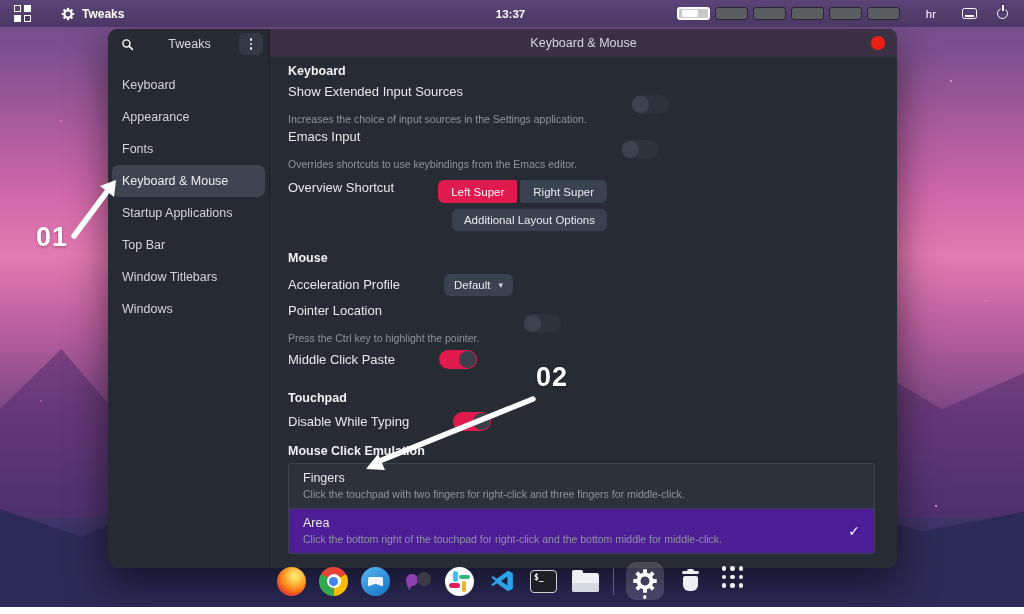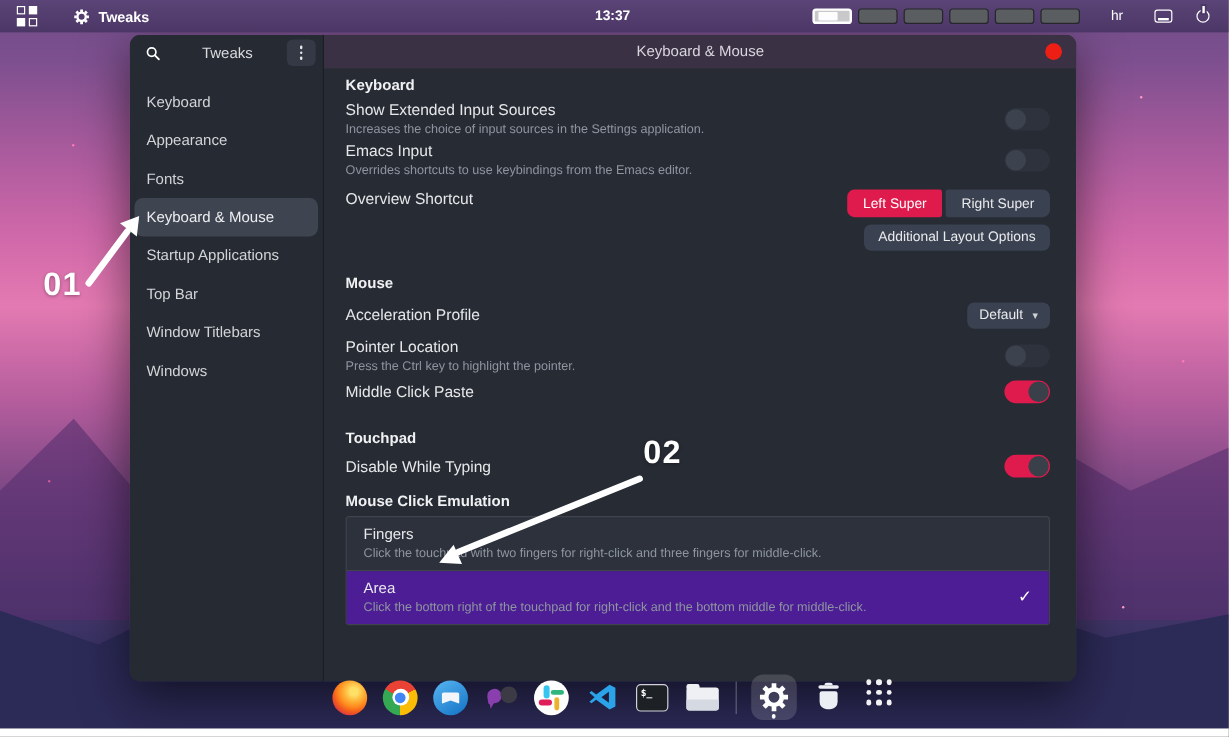--- a/index.html
+++ b/index.html
@@ -49,24 +49,24 @@
   .side-item { height:32px; display:flex; align-items:center; padding:0 10px; font-size:12.5px; color:#d2d4d8; border-radius:7px; cursor:pointer; }
   .side-item.selected { background:#3e4450; color:#eceef0; }
 
   .main { flex:1; display:flex; flex-direction:column; background:#272b34; }
   .main-header { height:28px; background:#3a3244; display:flex; align-items:center; justify-content:center; position:relative; flex:none; }
   .main-header .title { font-size:12.5px; color:#d9d5de; }
   .close-dot { position:absolute; right:12px; top:7px; width:14px; height:14px; border-radius:50%; background:#ed1f15; cursor:pointer; }
 
   .content { flex:1; padding:4px 22px 0 18px; color:#e8e9eb; overflow:hidden; }
   .sec-heading { font-size:12.5px; font-weight:bold; color:#f0f1f3; }
-  .row { display:flex; justify-content:space-between;gap:44px; }
+  .row { display:flex; justify-content:flex-start;gap:44px; }
   .row .txt { min-width:0; }
   .row .title { font-size:13px; color:#e6e7e9; }
-  .row .desc { font-size:10.5px; color:#8e959f; margin-top:3px; }
+  .row .desc { font-size:10.5px; color:#8e959f; margin-top:14px; }
 
   .toggle { width:38px; height:19px; border-radius:10px; background:#2d323d; position:relative; flex:none; cursor:pointer; align-self:center; }
   .toggle .knob { position:absolute; top:1px; left:1px; width:17px; height:17px; border-radius:50%; background:#3c434f; }
   .toggle.on { background:#df1b4d; }
   .toggle.on .knob { left:auto; right:1px; background:#394049; }
 
   .seg-col { display:flex; flex-direction:column; align-items:flex-end; gap:6px; }
   .seg-row { display:flex; gap:3px; }
   .seg-btn { height:23px; display:flex; align-items:center; padding:0 13px; font-size:11.5px; color:#e9eaec; background:#3a4150; cursor:pointer; }
   .seg-btn.left { border-radius:6px 2px 2px 6px; }

